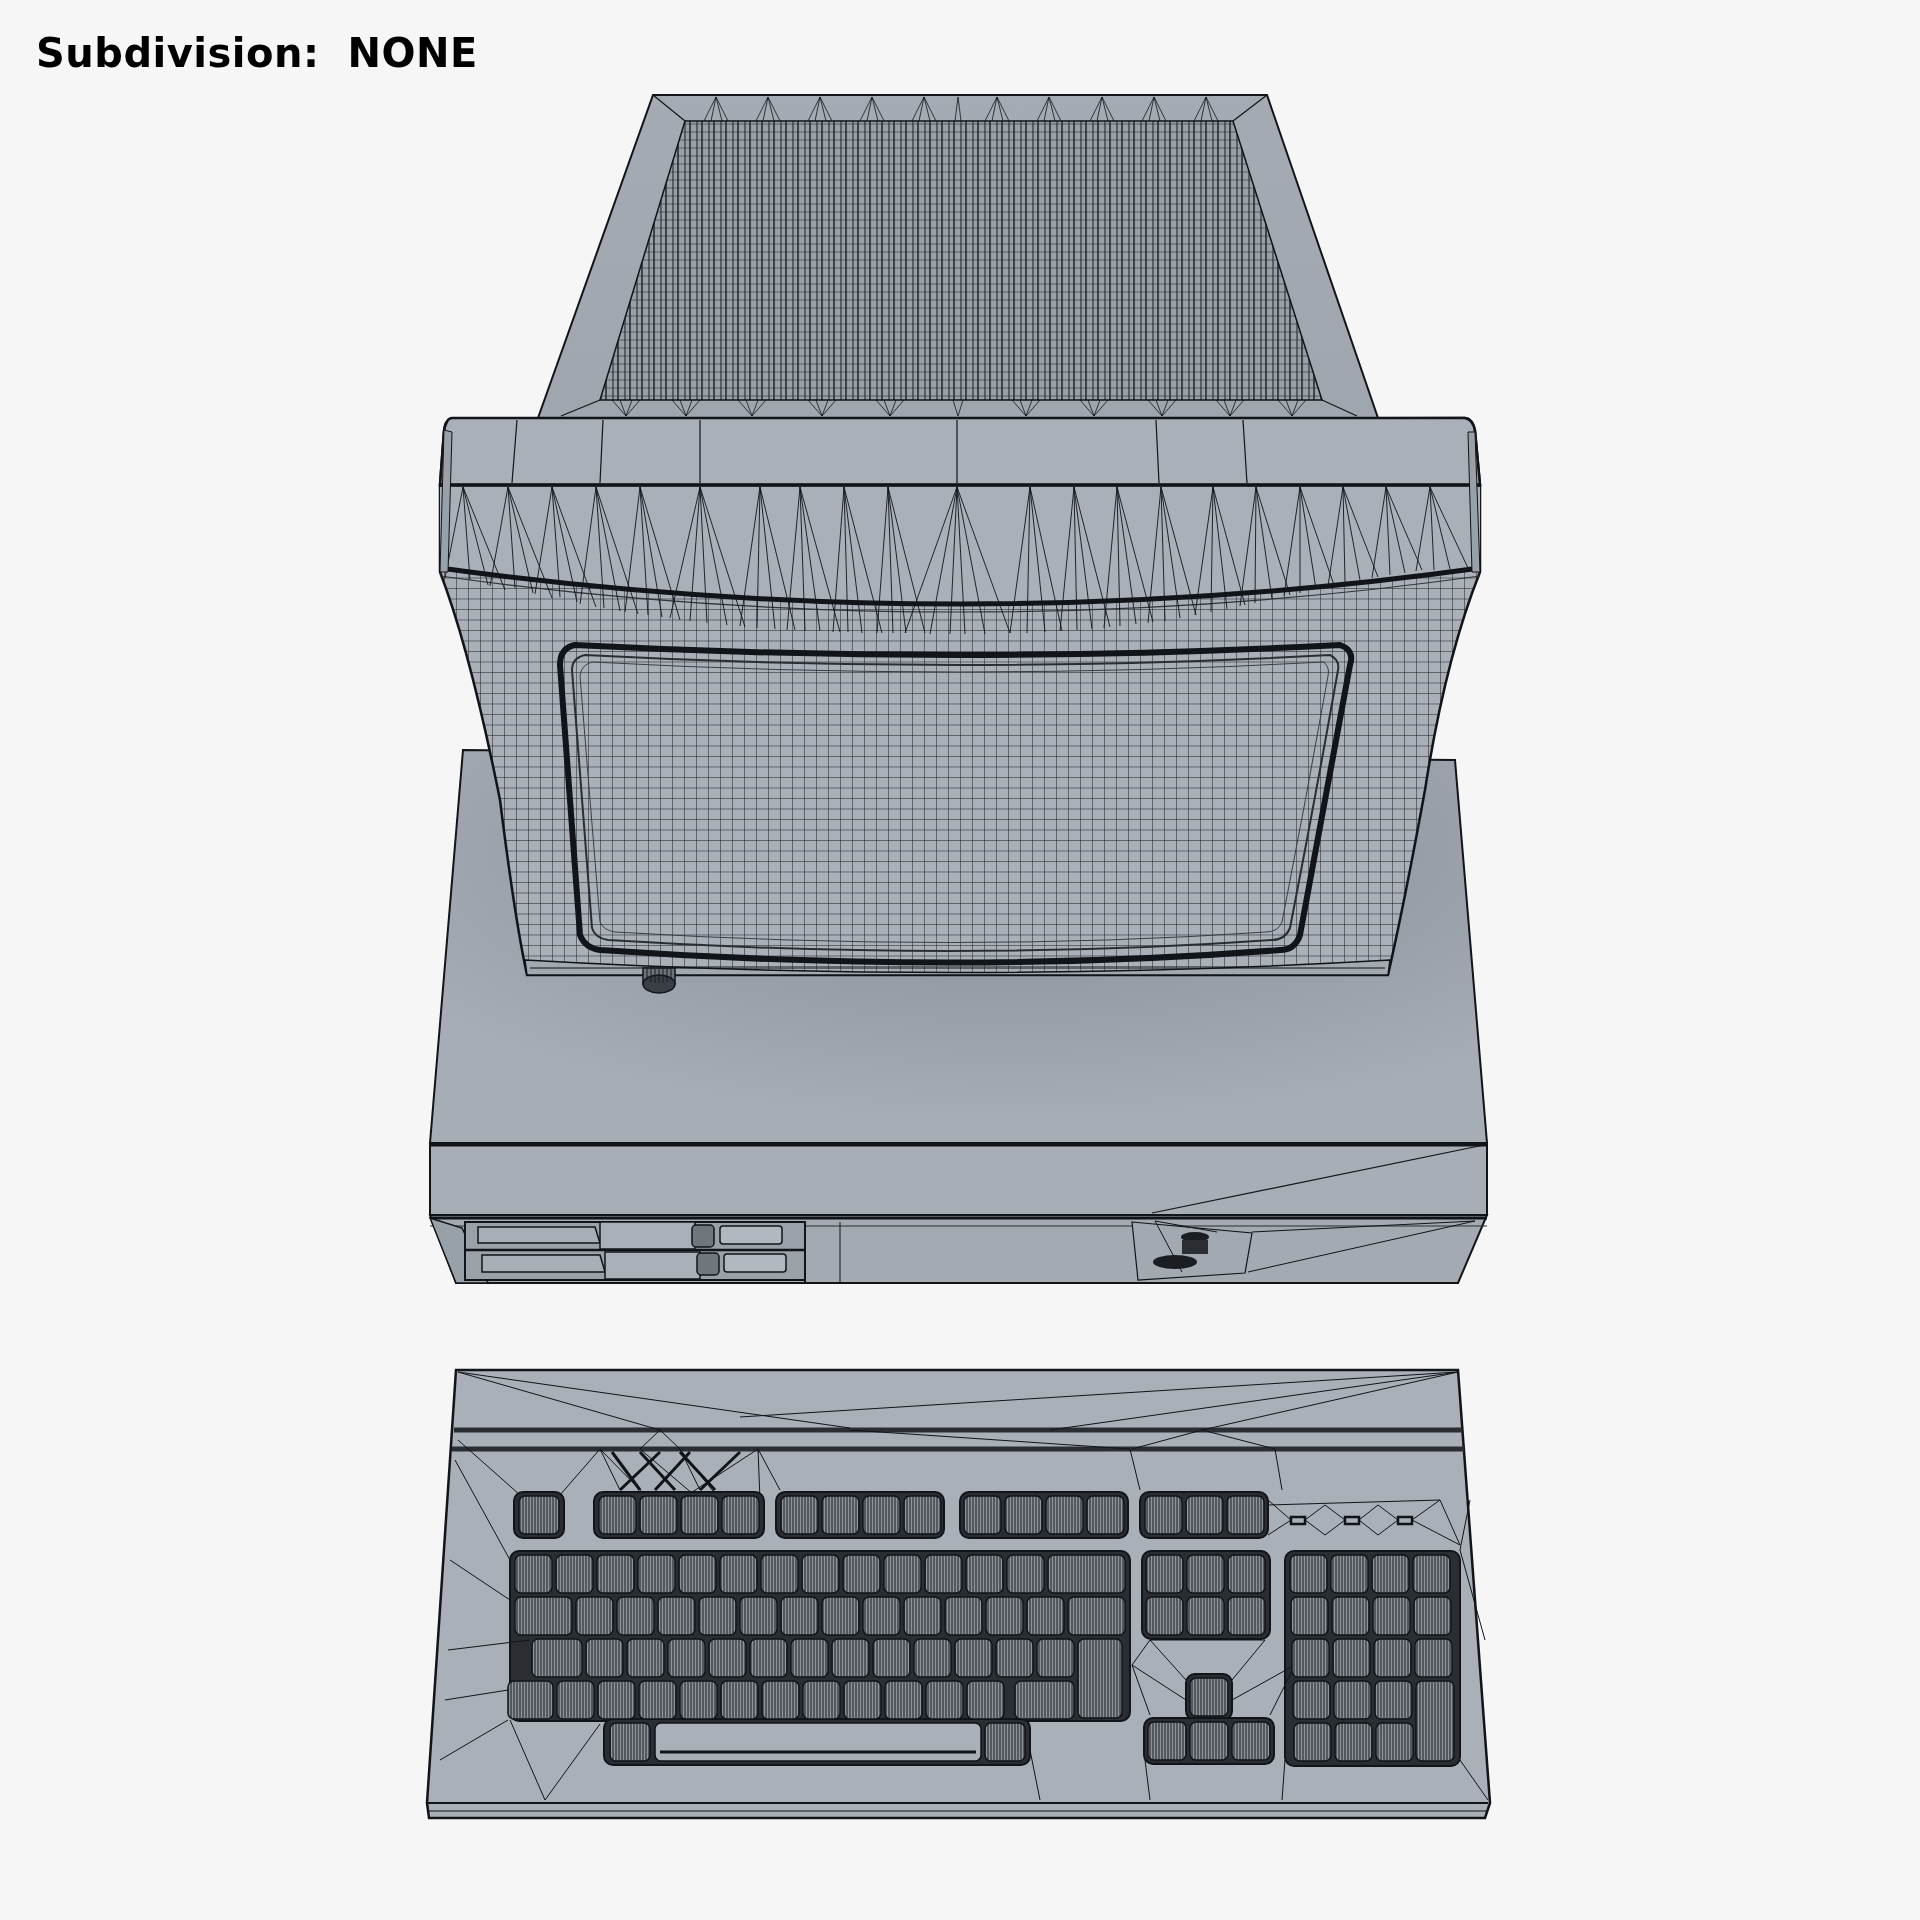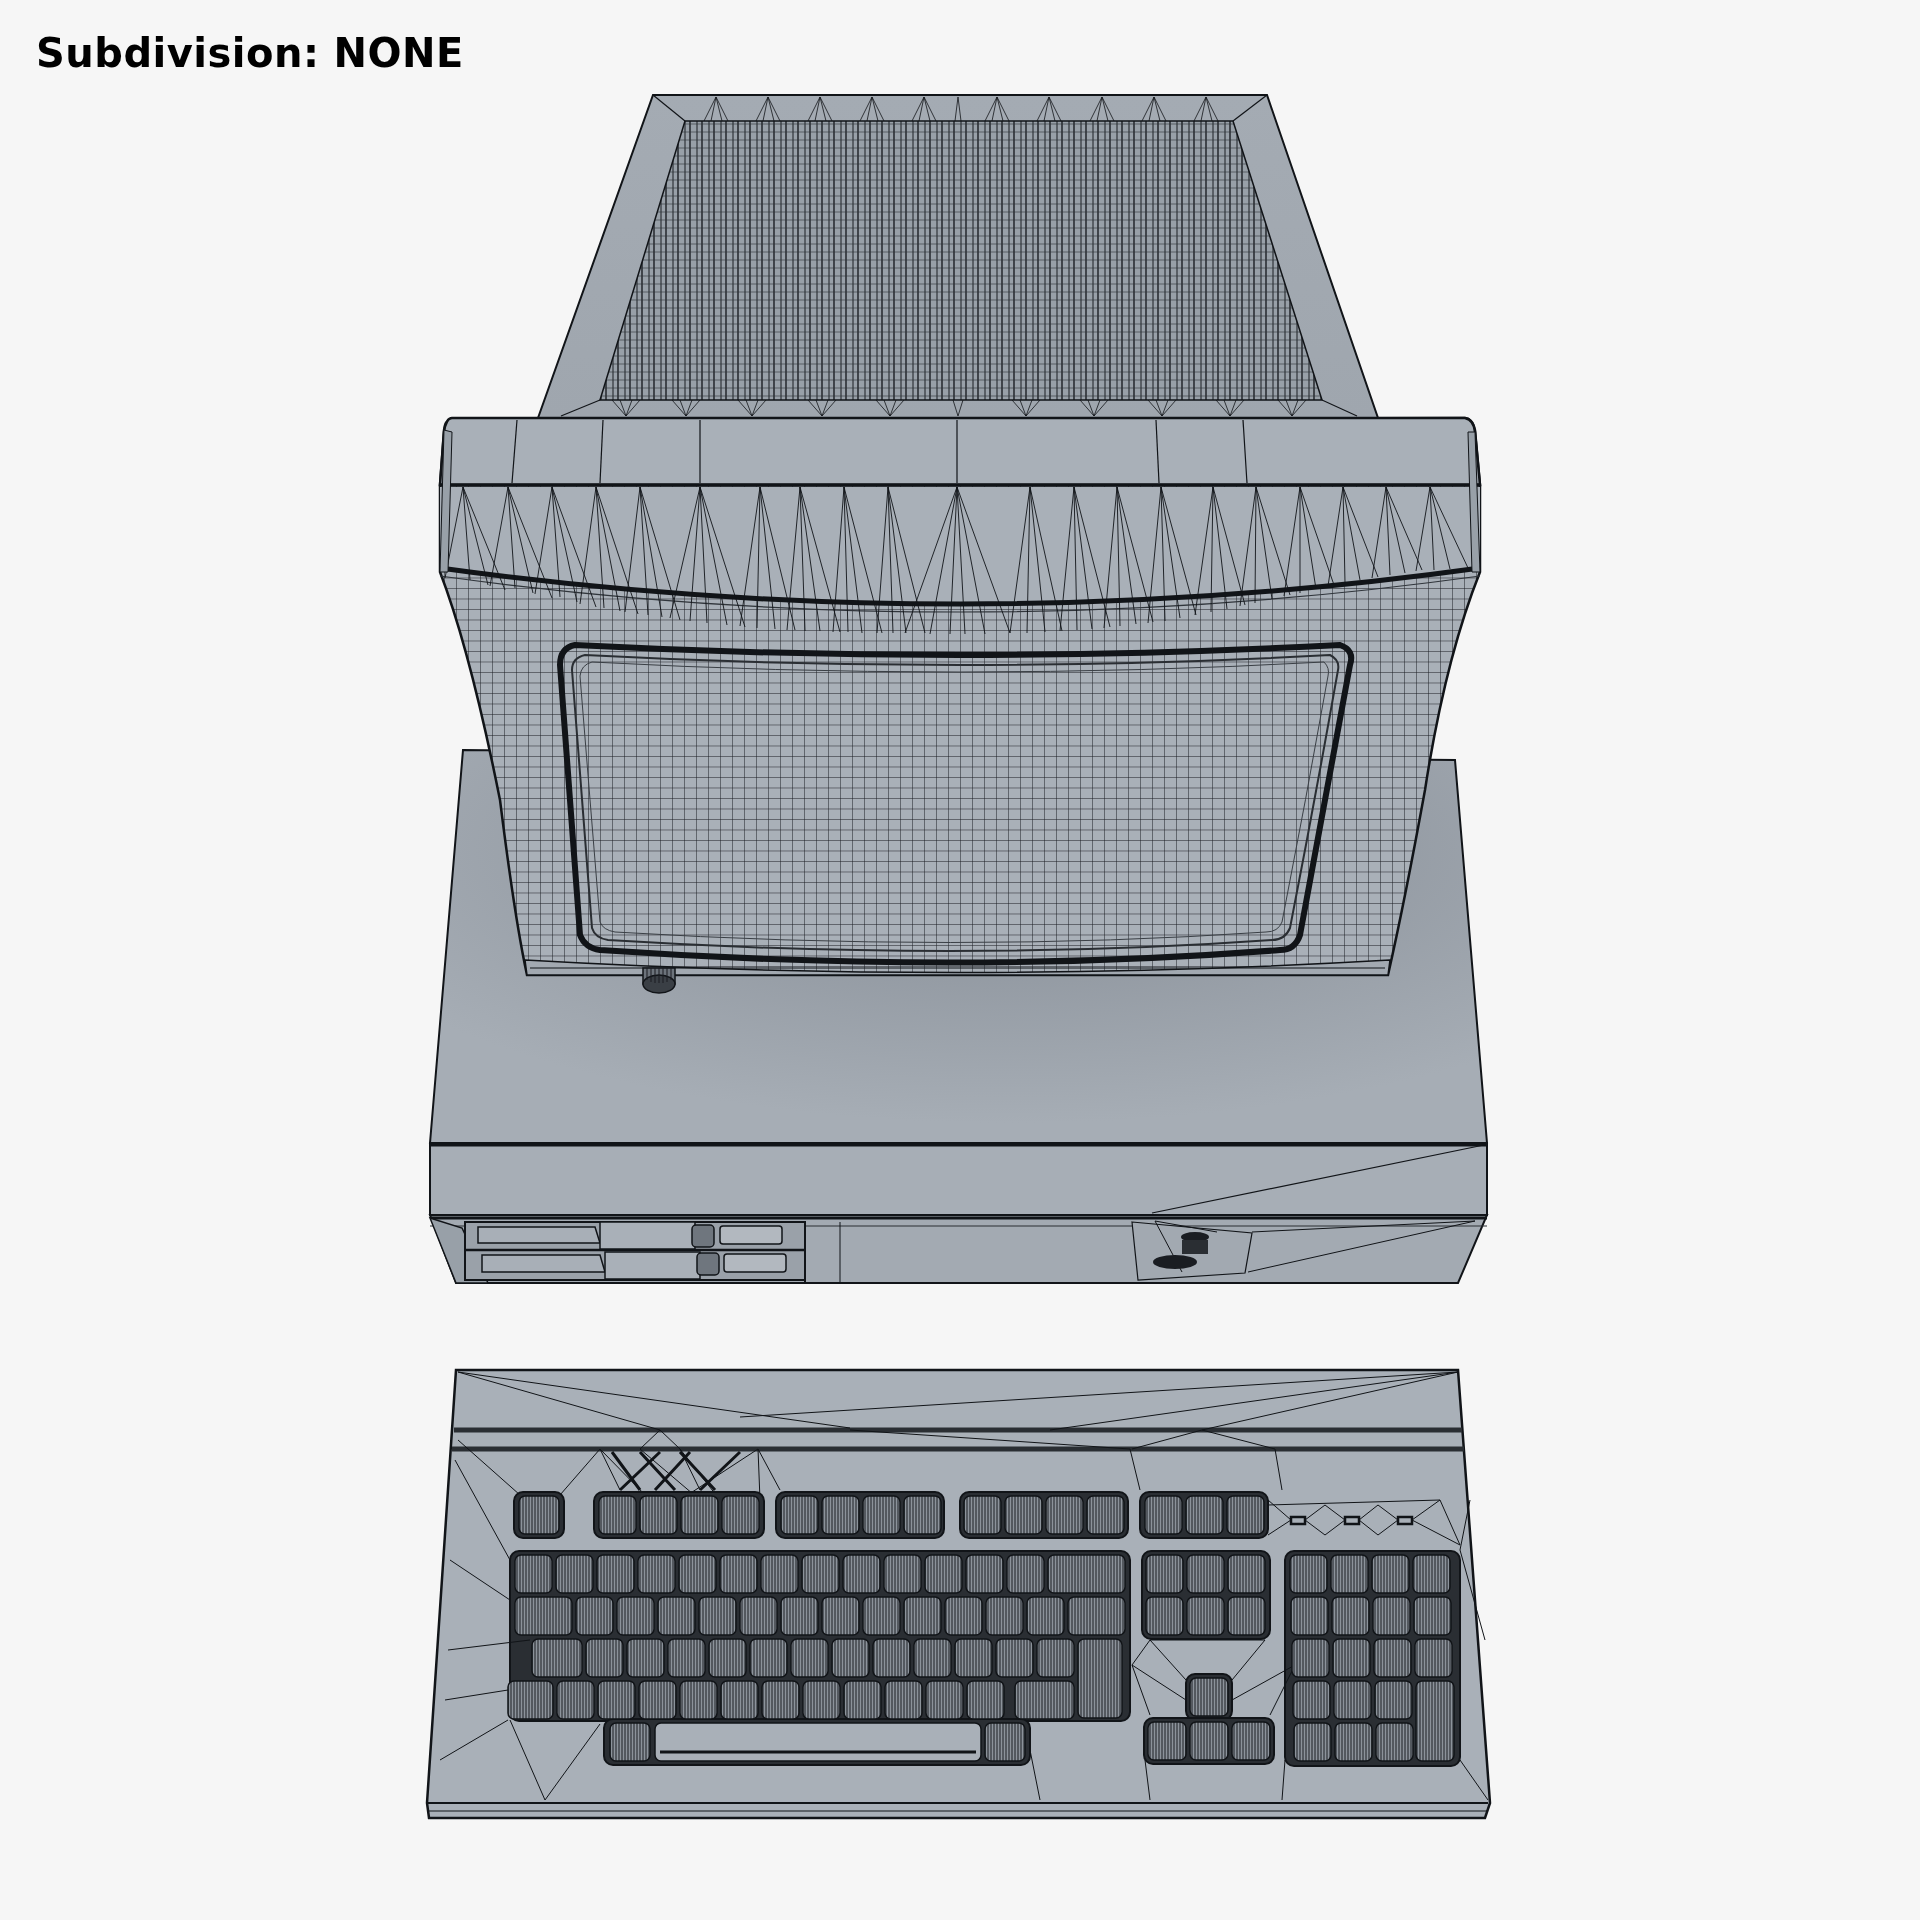--- a/index.html
+++ b/index.html
@@ -2,21 +2,21 @@
 <html><head>
 <meta charset="utf-8">
 <style>
   html, body { margin:0; padding:0; background:#f6f6f6; }
   body { width:1920px; height:1920px; position:relative; overflow:hidden; }
   .caption {
     position:absolute; left:36px; top:30px;
     font-family:"DejaVu Sans", sans-serif; font-weight:bold;
     font-size:40px; color:#000; letter-spacing:0.5px; white-space:nowrap;
   }
-  .caption .value { margin-left:14px; }
+  .caption .value { margin-left:28px; }
   svg.scene { position:absolute; left:0; top:0; }
 </style>
 </head>
 <body>
 
 <div class="caption">
   <span>Subdivision:</span><span class="value">NONE</span>
 </div>
 
 <svg class="scene" width="1920" height="1920" viewBox="0 0 1920 1920" xmlns="http://www.w3.org/2000/svg">

